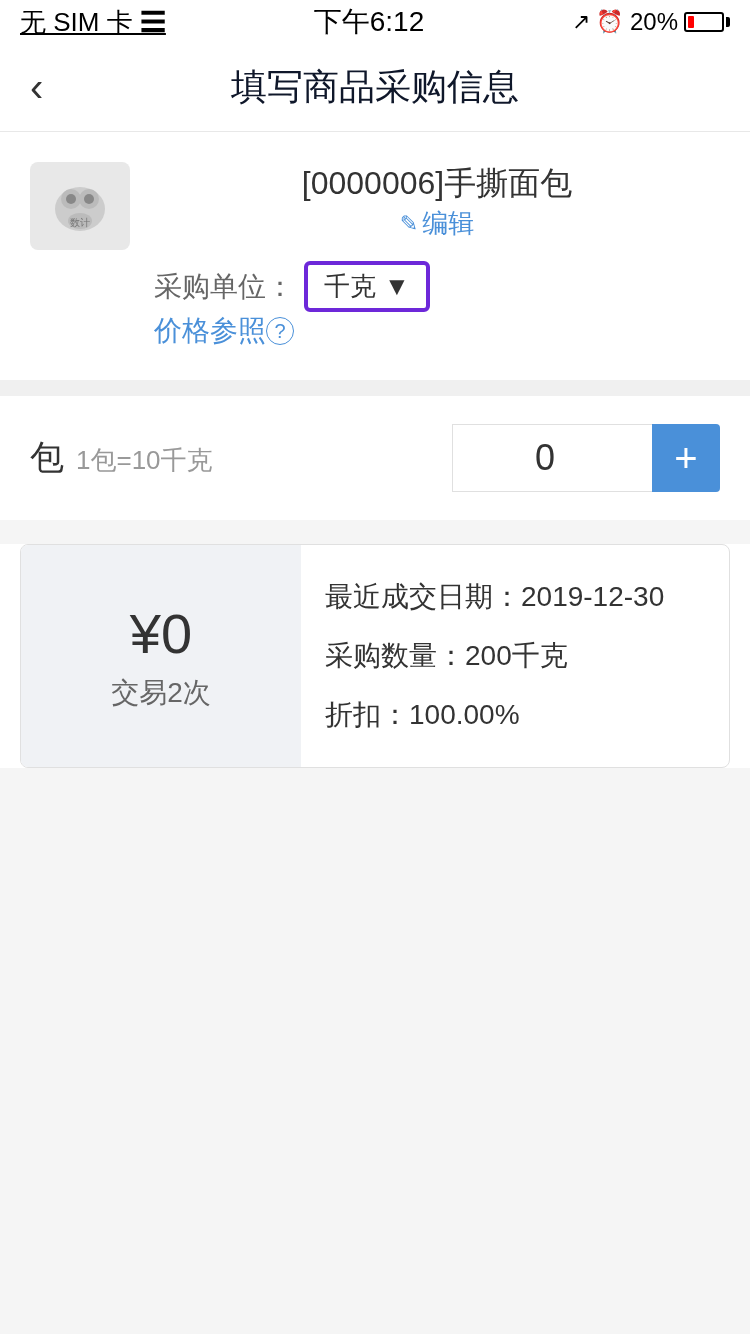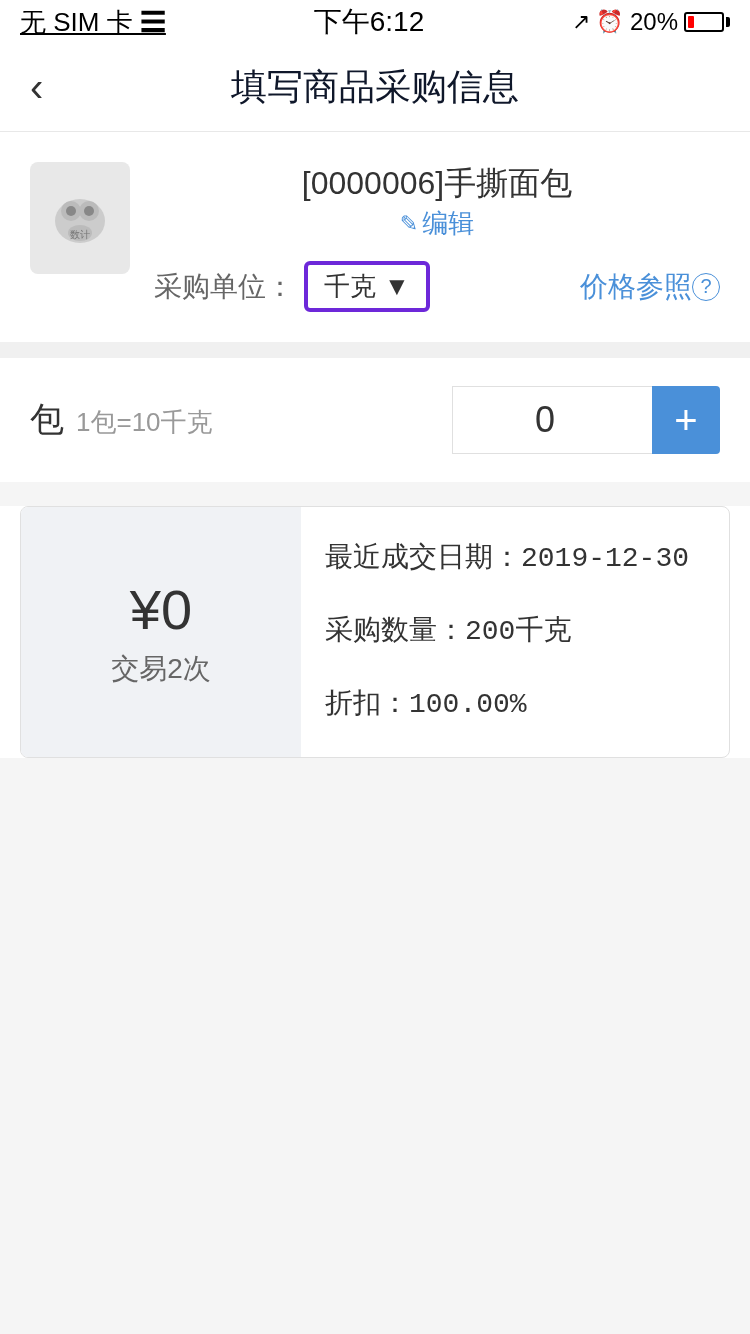--- a/index.html
+++ b/index.html
@@ -102,21 +102,21 @@
     .product-card {
       background: #fff;
       margin: 0;
       padding: 30px 30px 30px 30px;
       display: flex;
       align-items: flex-start;
       gap: 24px;
     }
     .product-thumb {
       width: 100px;
-      height: 112px;
+      height: 88px;
       background: #e8e8e8;
       border-radius: 8px;
       display: flex;
       align-items: center;
       justify-content: center;
       flex-shrink: 0;
     }
     .product-info {
       flex: 1;
     }
@@ -136,20 +136,21 @@
       color: #4a90d9;
       font-size: 26px;
       display: flex;
       align-items: center;
       gap: 4px;
       cursor: pointer;
     }
     .product-unit-row {
       display: flex;
       justify-content: space-between;
+      flex-direction: column;
     }
     .unit-label {
       font-size: 28px;
       color: #666;
     }
     .unit-select {
       display: flex;
       align-items: center;
       border: 4px solid #6d28d9;
       border-radius: 6px;
@@ -296,22 +297,21 @@
     .price-times {
       font-size: 28px;
       color: #666;
       margin-top: 8px;
     }
     .price-card-right {
       flex: 1;
       padding: 30px 24px;
       display: flex;
       flex-direction: column;
-      gap: 28px;
-      font-family: Liberation Mono, monospace;
+      gap: 14px;
     }
     .price-detail-row {
       font-size: 28px;
       color: #333;
       line-height: 1.6;
     }
 
     
     .bottom-space {
       background: #f5f5f5;

